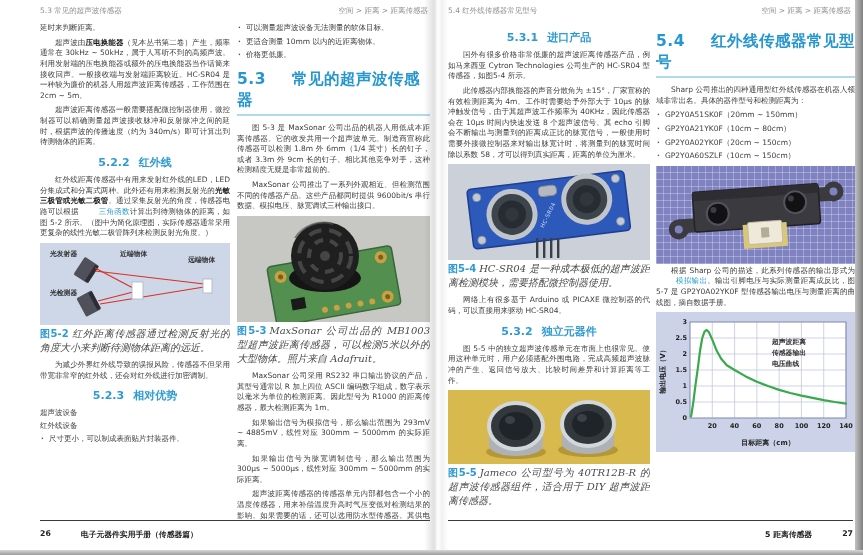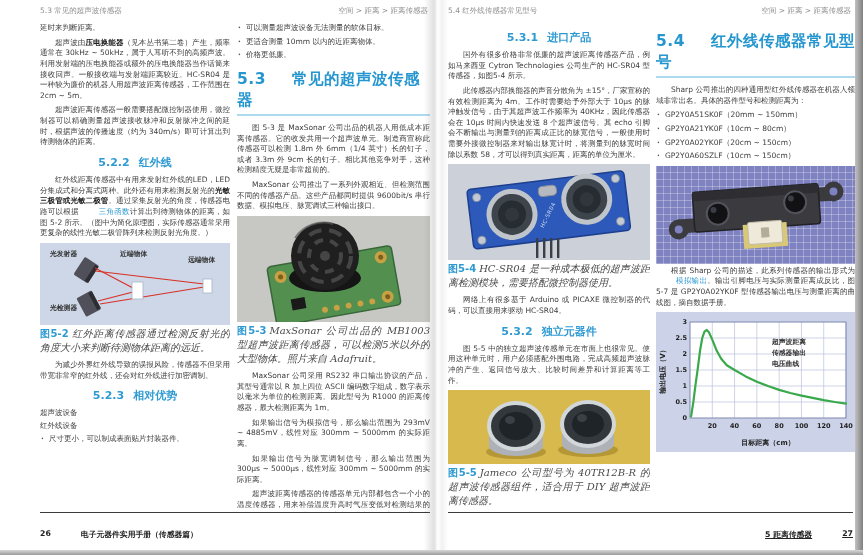--- a/index.html
+++ b/index.html
@@ -43,24 +43,24 @@
      padding-left:9px;margin:0 0 3px;text-align:justify;}
   li:before{content:"\00B7";position:absolute;left:1px;font-weight:bold;color:#555;}
 
   .figbox{position:relative;margin:3px 0 2px;overflow:hidden;}
   .figbox svg{display:block;}
   .caption{font-size:10px;line-height:1.4;color:#4a4a4a;margin:1px 0 5px;
      font-family:"DejaVu Serif","Liberation Serif",serif;font-style:italic;text-align:justify;}
   .caption .flab{color:#2e9ad2;font-style:normal;font-weight:bold;
      font-family:"DejaVu Sans",sans-serif;margin-right:3px;}
 
-  .pg-footer{position:absolute;bottom:9px;border-top:1.6px solid #3a3a3a;padding-top:16px;
+  .pg-footer{position:absolute;bottom:9px;border-top:1.6px solid #3a3a3a;padding-top:8px;
      font-size:7.8px;font-weight:bold;color:#222;display:flex;background:#fff;}
   .page.left .pg-footer{left:40px;width:390px;}
-  .page.right .pg-footer{left:4px;width:405px;justify-content:flex-end;text-decoration:underline;}
+  .page.right .pg-footer{left:4px;width:405px;justify-content:flex-end;}
   .pg-footer .gap{display:inline-block;width:30px;}
 
   .f2lbl{position:absolute;font-size:6.8px;font-weight:bold;color:#333;}
   .fig2wrap{background:#cdd7e7;}
   .fig6bg{background-color:#7e82c0;
     background-image:repeating-linear-gradient(0deg,rgba(255,255,255,.28) 0,rgba(255,255,255,.28) .8px,transparent .8px,transparent 7px),
                      repeating-linear-gradient(90deg,rgba(255,255,255,.28) 0,rgba(255,255,255,.28) .8px,transparent .8px,transparent 7px);}
   .pcb-label{position:absolute;left:86px;top:48px;font-size:5.5px;color:#d5deef;
     transform:rotate(-64deg);letter-spacing:.5px;}
   .fig7wrap{background:#ccd3e8;padding:6px 0 2px;}
@@ -97,21 +97,21 @@
         <line x1="55" y1="25" x2="93" y2="45" stroke="#d93025" stroke-width="1.2"></line>
         <line x1="55" y1="28" x2="164" y2="41" stroke="#d93025" stroke-width="1.2"></line>
         <line x1="93" y1="49" x2="58" y2="58" stroke="#d93025" stroke-width="1.2"></line>
         <line x1="164" y1="44" x2="60" y2="61" stroke="#d93025" stroke-width="1.2"></line>
         <rect x="92" y="39" width="11" height="17" fill="#ffffff" stroke="#a9b4c6" stroke-width="0.8"></rect>
         <rect x="163" y="36" width="9" height="14" fill="#ffffff" stroke="#a9b4c6" stroke-width="0.8"></rect>
       </svg>
       <span class="f2lbl" style="left:10px;top:6px;">光发射器</span>
       <span class="f2lbl" style="left:80px;top:6px;">近端物体</span>
       <span class="f2lbl" style="left:148px;top:12px;">远端物体</span>
-      <span class="f2lbl" style="left:10px;top:60px;">光检测器</span>
+      <span class="f2lbl" style="left:10px;top:45px;">光检测器</span>
     </div>
     <div class="caption"><span class="flab">图5-2</span><span>红外距离传感器通过检测反射光的角度大小来判断待测物体距离的远近。</span></div>
 
     <p class="ind">为减少外界红外线导致的误报风险，传感器不但采用带宽非常窄的红外线，还会对红外线进行加密调制。</p>
 
     <h3><span class="num">5.2.3</span><span>相对优势</span></h3>
 
     <div class="subhead">超声波设备</div>
     <div class="subhead">红外线设备</div>
     <ul>

